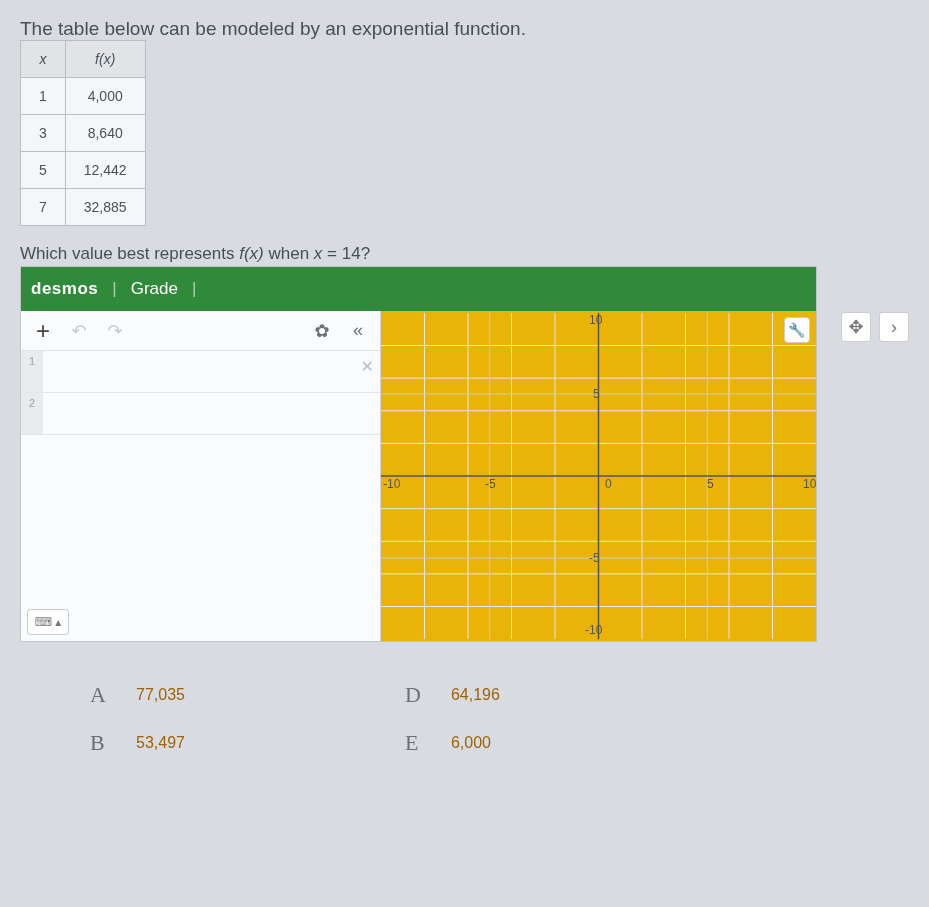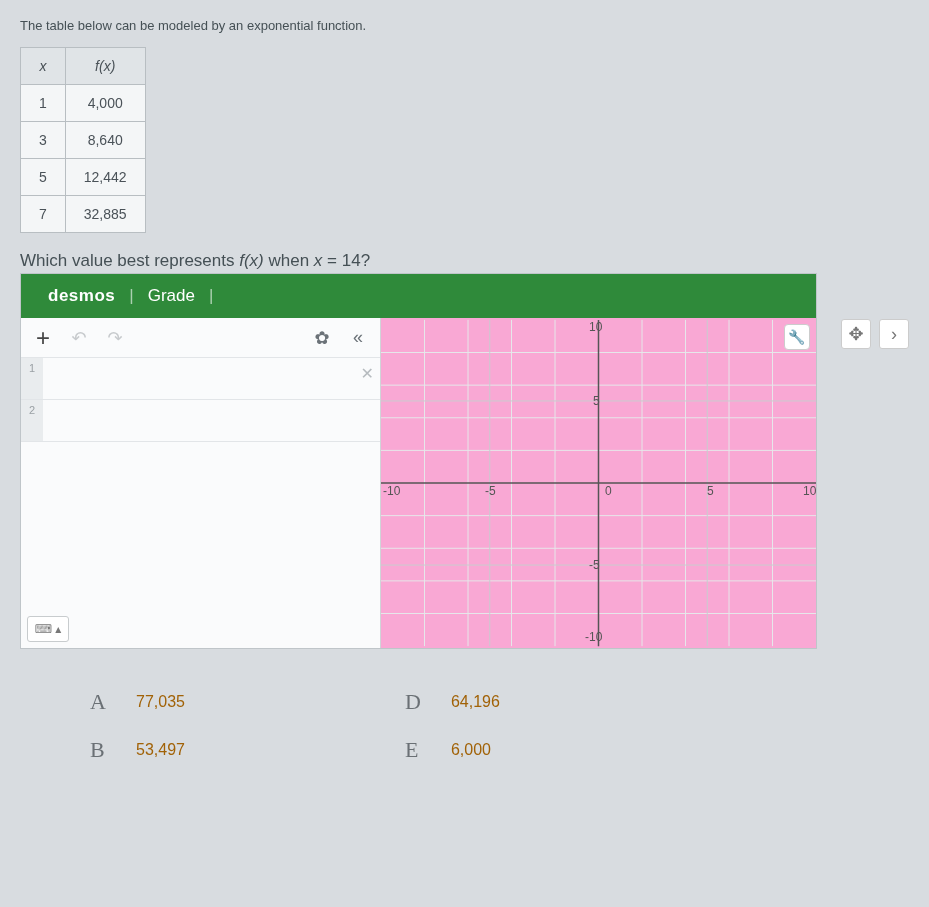--- a/index.html
+++ b/index.html
@@ -5,21 +5,21 @@
   * { box-sizing: border-box; margin: 0; padding: 0; }
   body {
     font-family: Arial, Helvetica, sans-serif;
     background: #d8dce0;
     width: 929px;
     height: 907px;
     overflow: hidden;
     padding: 18px 20px;
     color: #3a4248;
   }
-  .prompt { font-size: 13px; color: #455055; margin-bottom: 14px; }
+  .prompt { font-size: 19px; color: #455055; }
   table.data-table { border-collapse: collapse; background: #eef0f2; margin-bottom: 18px; }
   table.data-table th, table.data-table td {
     border: 1px solid #b8bec2;
     padding: 10px 18px;
     text-align: center;
     font-size: 14px;
     color: #4a5258;
     background: #f4f6f7;
   }
   table.data-table th { background: #e0e4e7; font-weight: normal; font-style: italic; }
@@ -31,21 +31,21 @@
     width: 800px;
     border: 1px solid #bfc5c9;
     background: #fff;
   }
   .dheader {
     background: #2f8a3a;
     color: #fff;
     height: 44px;
     display: flex;
     align-items: center;
-    padding: 0 27px;
+    padding: 0 10px;
     gap: 14px;
     font-size: 17px;
   }
   .dheader .brand { font-weight: 600; letter-spacing: 0.5px; font-family: "Trebuchet MS", sans-serif; }
   .dheader .sep { color: rgba(255,255,255,0.6); }
   .dbody { display: flex; height: 330px; }
   .dleft {
     width: 360px;
     border-right: 1px solid #d0d4d7;
     background: #fafbfc;
@@ -96,21 +96,21 @@
     border-radius: 3px;
     margin: 6px;
     display:inline-flex; align-items:center; justify-content:center;
     font-size: 12px; color:#777; cursor:pointer;
     background:#fff;
   }
 
   .dgraph {
     flex: 1;
     position: relative;
-    background: #f9a8d4;
+    background: #eab308;
     text-align: center;
   }
   .dgraph .wrench {
     position:absolute; top:6px; right:6px;
     width:26px; height:26px; border:1px solid #ccc; border-radius:4px;
     background:#fff; display:flex; align-items:center; justify-content:center;
     font-size:14px; color:#666; cursor:pointer;
   }
   .axis-label { position:absolute; font-size:12px; color:#555; }
 

